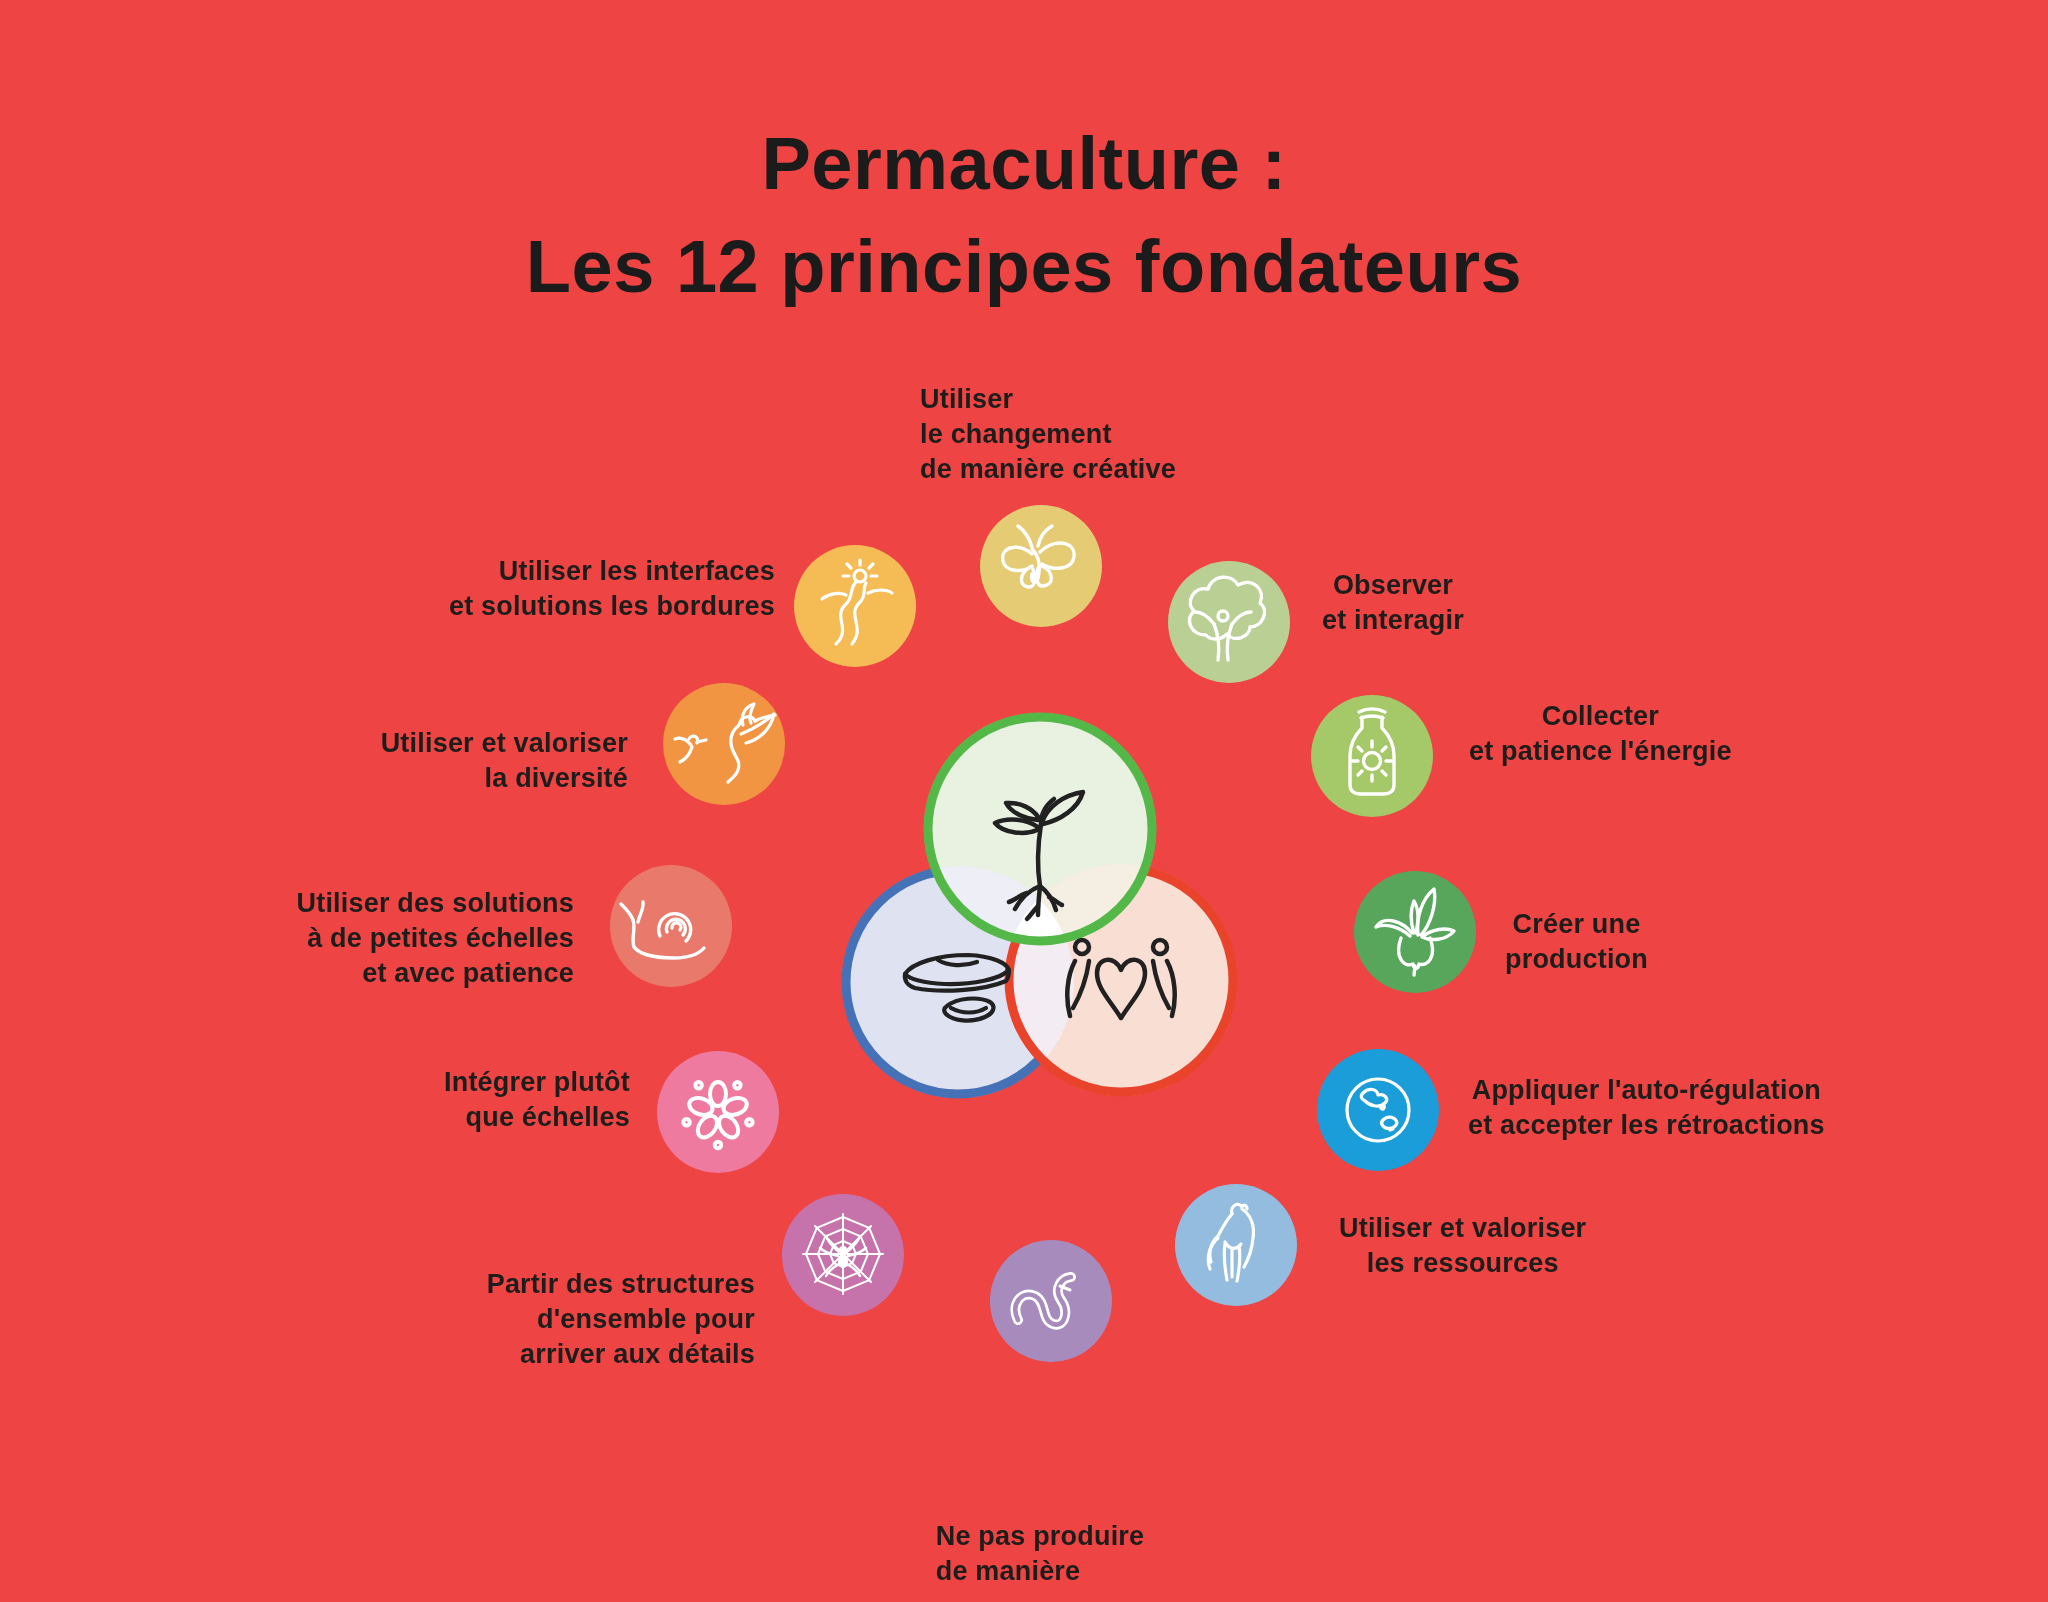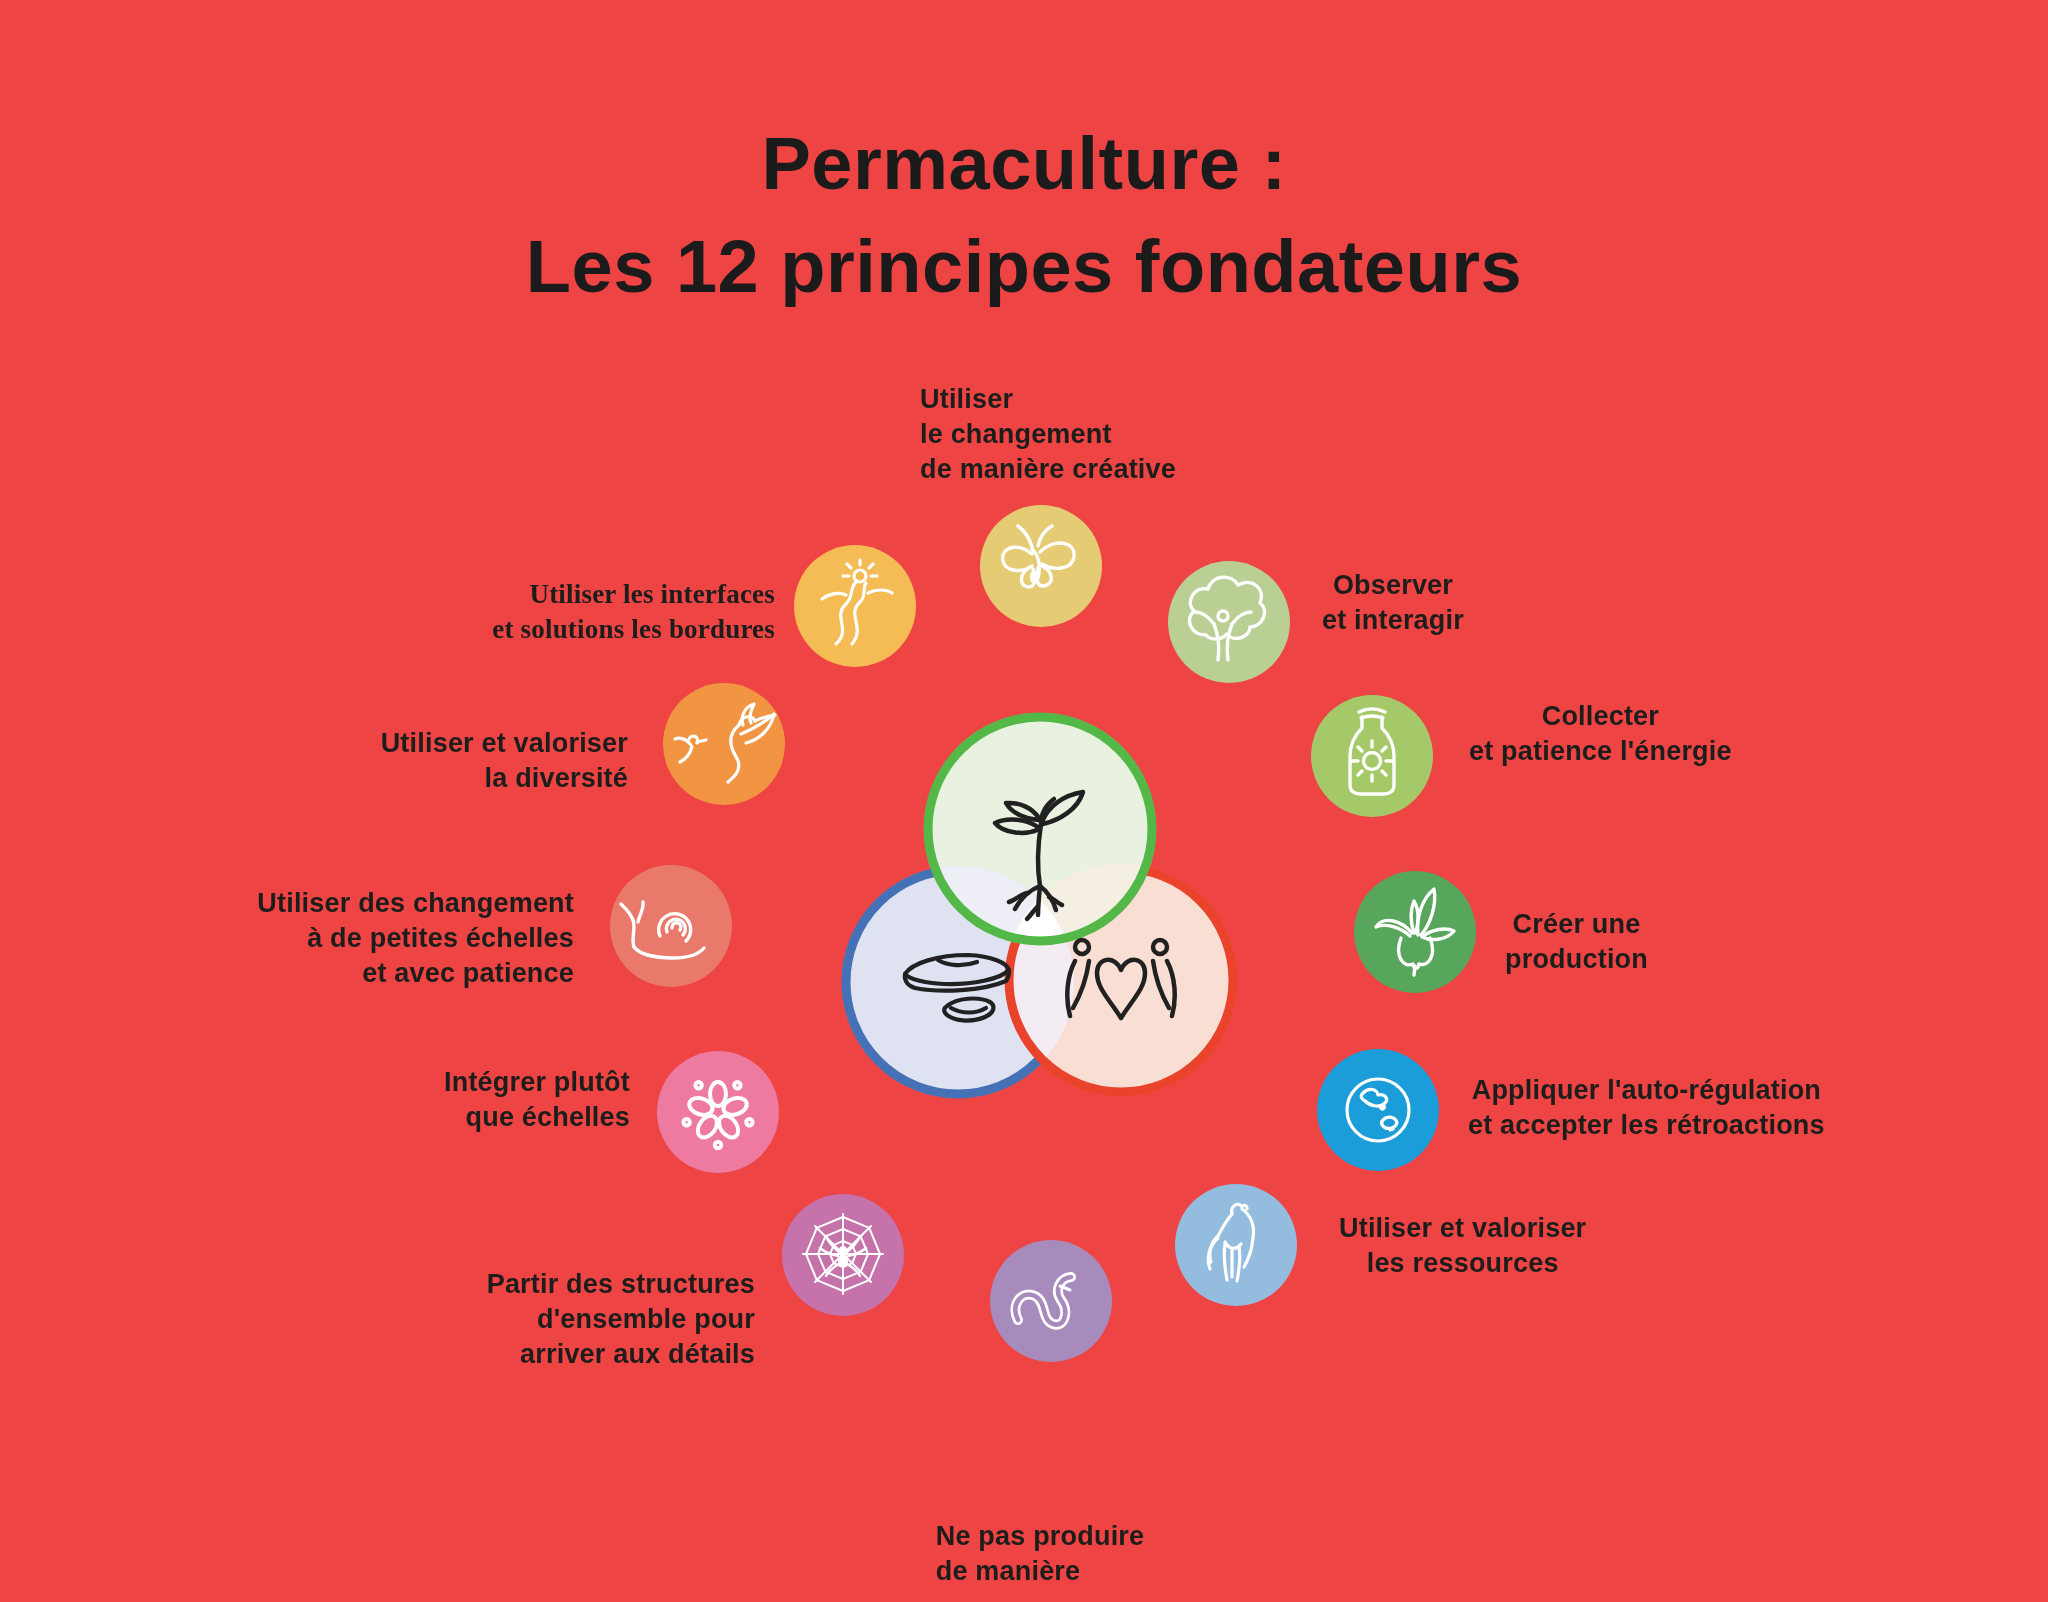--- a/index.html
+++ b/index.html
@@ -299,28 +299,28 @@
     <span>d'ensemble pour</span>
     <span>arriver aux détails</span>
   </div>
 
   <div class="lbl right" style="right:1418px; top:1065px;">
     <span>Intégrer plutôt</span>
     <span>que échelles</span>
   </div>
 
   <div class="lbl right" style="right:1474px; top:886px;">
-    <span>Utiliser des changement</span>
+    <span>Utiliser des solutions</span>
     <span>à de petites échelles</span>
     <span>et avec patience</span>
   </div>
 
   <div class="lbl right" style="right:1420px; top:726px;">
     <span>Utiliser et valoriser</span>
     <span>la diversité</span>
   </div>
 
-  <div class="lbl right" style="right:1273px; top:577px;font-family:Liberation Serif, serif;">
+  <div class="lbl right" style="right:1273px; top:554px;">
     <span>Utiliser les interfaces</span>
     <span>et solutions les bordures</span>
   </div>
 
 </div>
 
 </body></html>

